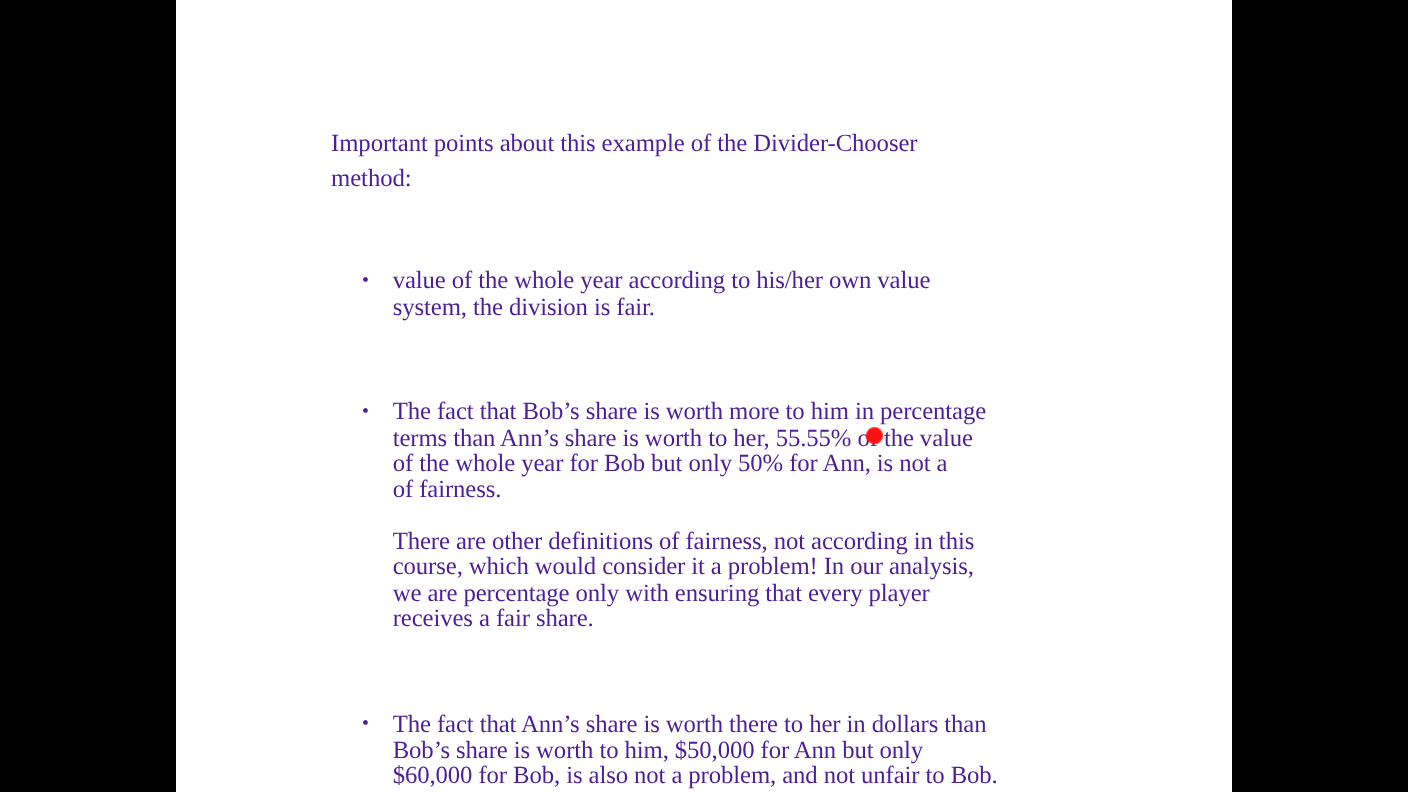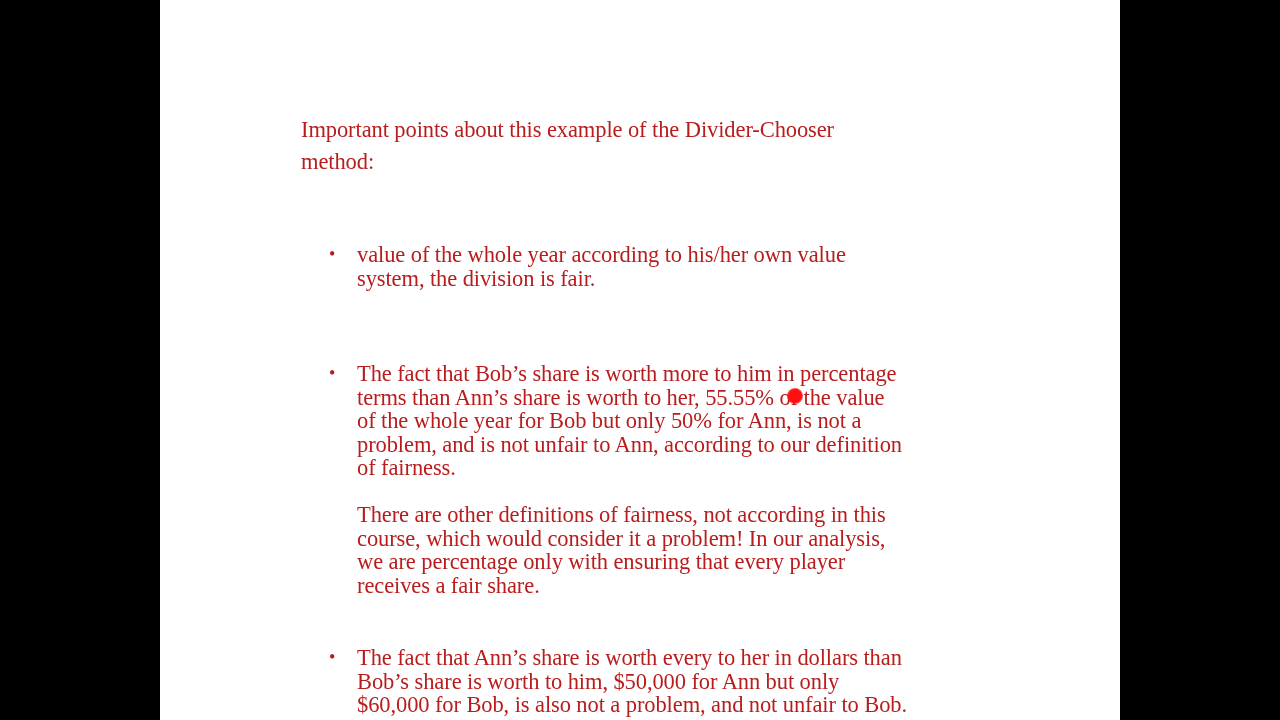--- a/index.html
+++ b/index.html
@@ -18,21 +18,21 @@
     height: 720px;
     background: #ffffff;
     overflow: hidden;
   }
   .doc {
     position: absolute;
     left: 141px;
     top: 114px;
     width: 700px;
     font-family: "Liberation Serif", "DejaVu Serif", serif;
-    color: #b91c1c;
+    color: #4c1d95;
   }
   .intro {
     font-size: 22.5px;
     line-height: 32px;
     margin: 0;
     letter-spacing: -0.1px;
   }
   .bullets {
     list-style: none;
     margin: 0;
@@ -98,37 +98,36 @@
         </div>
       </li>
 
       <li class="bullet b2">
         <span class="bullet-mark">•</span>
         <div class="bullet-text">
           <p class="bullet-para">
             <span class="line">The fact that Bob’s share is worth more to him in percentage</span>
             <span class="line">terms than Ann’s share is worth to her, 55.55% of the value</span>
             <span class="line">of the whole year for Bob but only 50% for Ann, is not a</span>
-            <span class="line">problem, and is not unfair to Ann, according to our definition</span>
             <span class="line">of fairness.</span>
           </p>
           <p class="bullet-para">
             <span class="line">There are other definitions of fairness, not according in this</span>
             <span class="line">course, which would consider it a problem! In our analysis,</span>
             <span class="line">we are percentage only with ensuring that every player</span>
             <span class="line">receives a fair share.</span>
           </p>
         </div>
       </li>
 
       <li class="bullet b3">
         <span class="bullet-mark">•</span>
         <div class="bullet-text">
           <p class="bullet-para">
-            <span class="line">The fact that Ann’s share is worth every to her in dollars than</span>
+            <span class="line">The fact that Ann’s share is worth there to her in dollars than</span>
             <span class="line">Bob’s share is worth to him, $50,000 for Ann but only</span>
             <span class="line">$60,000 for Bob, is also not a problem, and not unfair to Bob.</span>
           </p>
         </div>
       </li>
     </ul>
   </div>
 </div>
 
 <div class="cursor-dot"></div>

